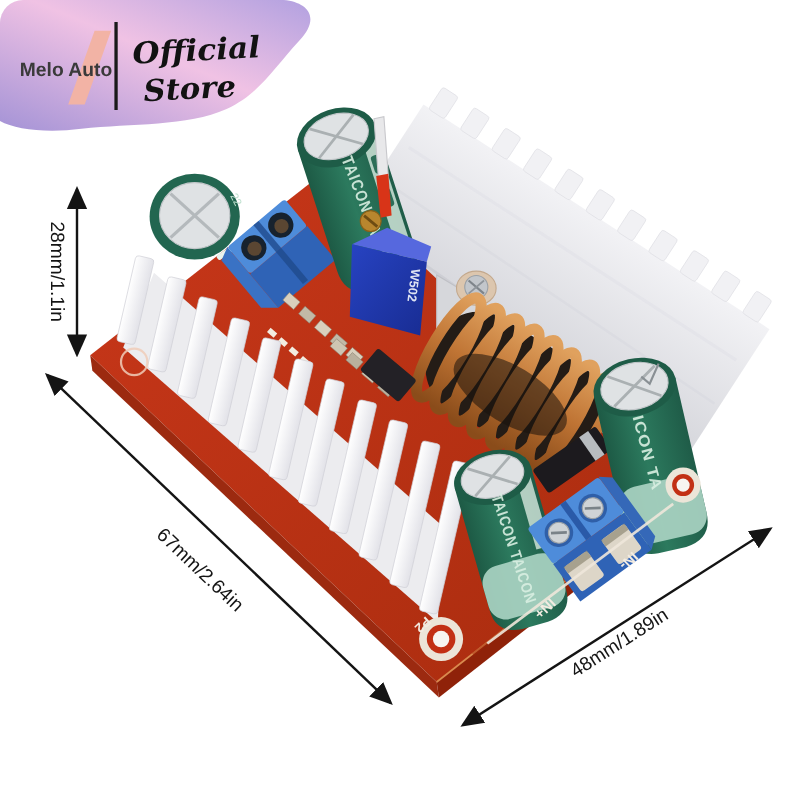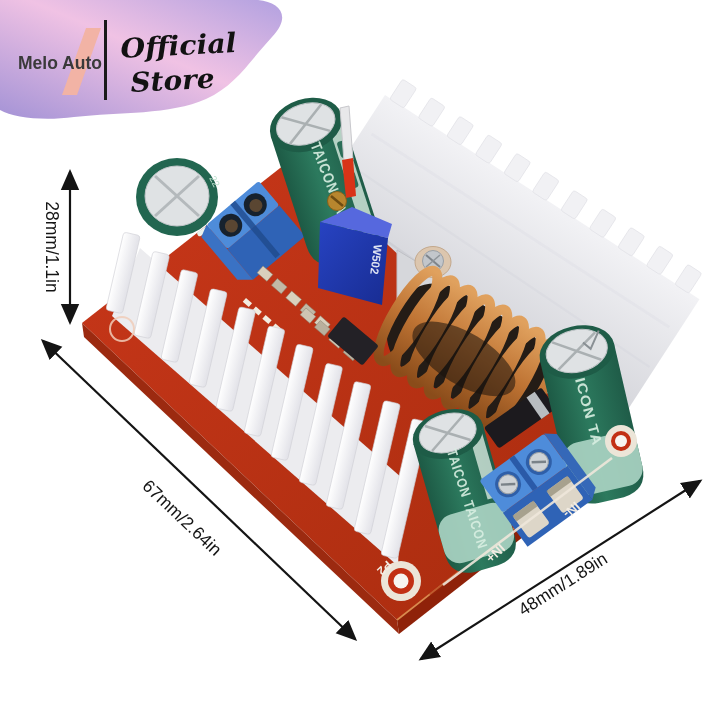--- a/index.html
+++ b/index.html
@@ -1,16 +1,16 @@
 <!DOCTYPE html>
 <html><head>
 <meta charset="utf-8">
 <style>
   html,body{margin:0;padding:0;background:#fff;}
-  .stage{position:relative;width:720px;height:720px;background:#ffffff;overflow:hidden;}
+  .stage{position:relative;width:720px;height:720px;background:#ffffff;overflow:hidden;border-radius:21px;}
   svg{position:absolute;left:0;top:0;}
   .t-sans{font-family:"Liberation Sans",sans-serif;}
   .t-script{font-family:"DejaVu Serif",serif;font-style:italic;font-weight:bold;}
   .dim-label{font-family:"Liberation Sans",sans-serif;font-size:17.5px;fill:#151515;}
   .silk{font-family:"Liberation Sans",sans-serif;font-weight:bold;fill:#f3ece2;}
   .capText{font-family:"Liberation Sans",sans-serif;font-weight:bold;fill:#d9efe2;opacity:.9;}
   .fin{fill:url(#gFin);stroke:#cfcfd6;stroke-width:.6;}
 </style>
 </head>
 <body>

